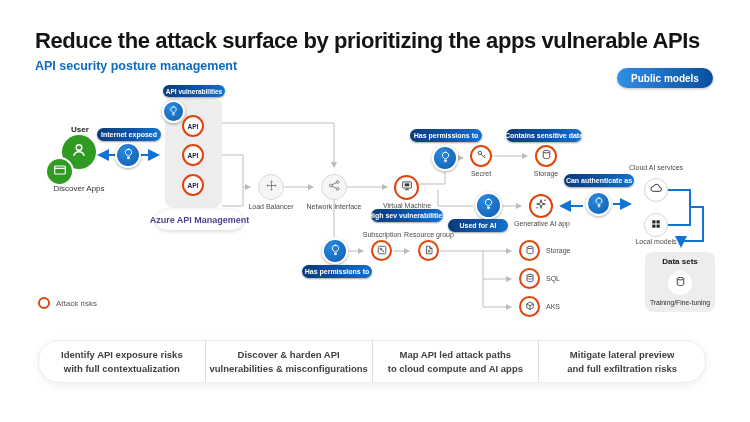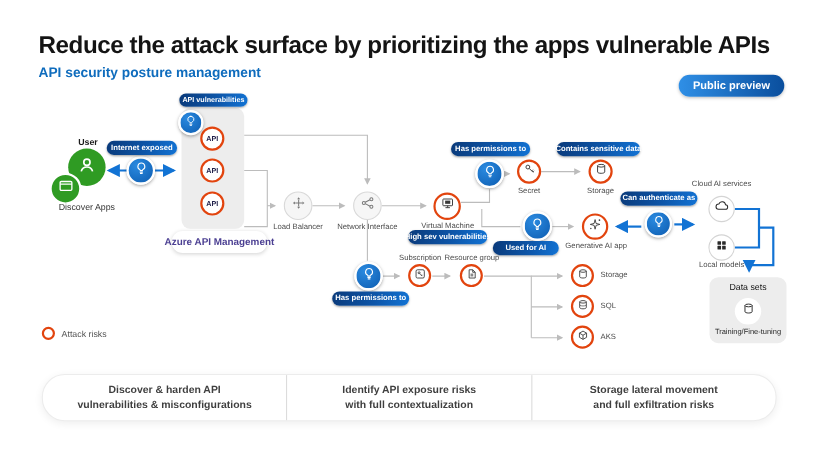--- a/index.html
+++ b/index.html
@@ -37,41 +37,41 @@
 
   .lbl { position:absolute; z-index:2; font-size:7px; color:#4a4a4a; text-align:center; line-height:1.15; }
   .lbl.left { text-align:left; }
   .lbl.bold { font-weight:700; color:#1c1c1c; font-size:8px; }
 
   .apim-pill { position:absolute; left:156px; top:210px; width:87px; height:20px; z-index:4;
     background:#fff; border-radius:11px; box-shadow:0 1px 4px rgba(0,0,0,.18);
     display:flex; align-items:center; justify-content:center; font-size:9px; font-weight:700; color:#4b3f92; white-space:nowrap; }
 
   .ds-box { position:absolute; left:645px; top:252px; width:70px; height:60px; background:#ededed; border-radius:8px; z-index:2; }
-  .ds-title { position:absolute; left:645px; top:257px; width:70px; text-align:center; font-size:8px; font-weight:400; color:#141414; z-index:3; }
+  .ds-title { position:absolute; left:645px; top:257px; width:70px; text-align:center; font-size:8px; font-weight:700; color:#141414; z-index:3; }
   .ds-train { position:absolute; left:643px; top:299px; width:74px; text-align:center; font-size:6.8px; color:#2a2a2a; z-index:3; }
 
   .legend-circle { position:absolute; left:38px; top:297px; width:12px; height:12px; border-radius:50%; border:2px solid #e2440e; background:#fff; z-index:2; }
   .legend-lbl { position:absolute; left:56px; top:299px; font-size:8px; color:#555; z-index:2; }
 
   .footer { position:absolute; left:38px; top:340px; width:668px; height:43px; background:#fff;
     border:1px solid #ececec; border-radius:21px; box-shadow:0 2px 8px rgba(0,0,0,.07);
     display:flex; align-items:stretch; z-index:2; }
   .footer .col { flex:1; display:flex; flex-direction:column; align-items:center; justify-content:center;
     font-size:9.5px; font-weight:700; color:#3f3f3f; line-height:1.4; text-align:center; }
   .footer .col + .col { border-left:1px solid #dcdcdc; }
 </style>
 </head>
 <body>
 
 <div class="canvas">
 
   <div class="title">Reduce the attack surface by prioritizing the apps vulnerable APIs</div>
   <div class="subtitle">API security posture management</div>
-  <div class="pp-badge">Public preview</div>
+  <div class="pp-badge">Public models</div>
 
   <svg class="wires" width="750" height="422">
     <defs>
       <marker id="ag" markerWidth="7" markerHeight="7" refX="5" refY="3" orient="auto">
         <path d="M0,0 L6,3 L0,6 Z" fill="#bcbcbc"></path>
       </marker>
       <marker id="ab" markerWidth="7" markerHeight="7" refX="5" refY="3" orient="auto" markerUnits="strokeWidth">
         <path d="M0,0 L6,3 L0,6 Z" fill="#1273d4"></path>
       </marker>
       <marker id="abr" markerWidth="7" markerHeight="7" refX="5" refY="3" orient="auto-start-reverse" markerUnits="strokeWidth">
@@ -343,26 +343,30 @@
       </svg>
     </span>
   </div>
   <div class="lbl left" style="left:546px;top:303px;width:34px;">AKS</div>
 
   <div class="legend-circle"></div>
   <div class="legend-lbl">Attack risks</div>
 
   <div class="footer">
     <div class="col">
+      <div>Identify API exposure risks</div>
+      <div>with full contextualization</div>
+    </div>
+    <div class="col">
       <div>Discover &amp; harden API</div>
       <div>vulnerabilities &amp; misconfigurations</div>
     </div>
     <div class="col">
-      <div>Identify API exposure risks</div>
-      <div>with full contextualization</div>
+      <div>Map API led attack paths</div>
+      <div>to cloud compute and AI apps</div>
     </div>
     <div class="col">
-      <div>Storage lateral movement</div>
+      <div>Mitigate lateral preview</div>
       <div>and full exfiltration risks</div>
     </div>
   </div>
 
 </div>
 
 </body></html>

